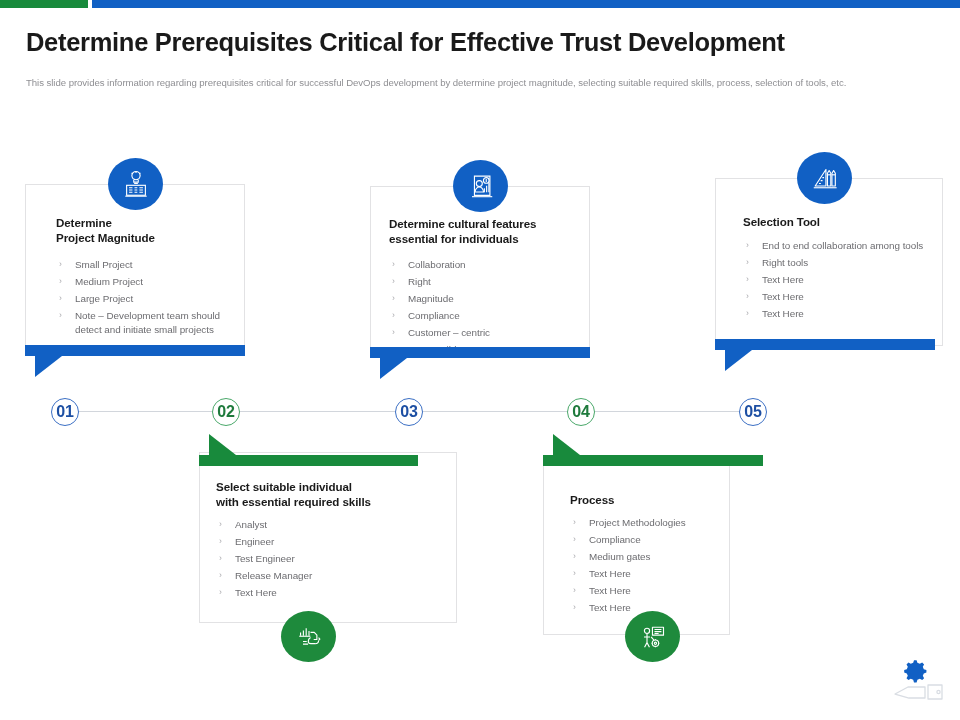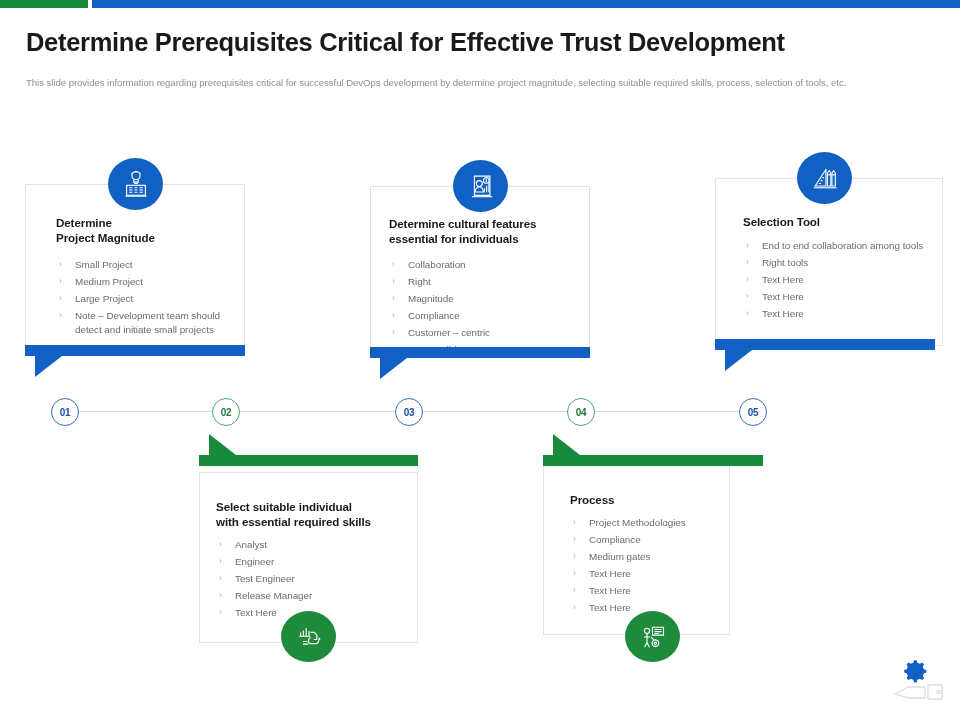--- a/index.html
+++ b/index.html
@@ -67,21 +67,21 @@
   .badge.blue{background:#1160c4;}
   .badge.green{background:#1e8a3c;}
   .badge svg{display:block;}
 
   
   .tl-line{position:absolute;height:1px;background:#d2d6dc;z-index:1;}
   .tl-node{
     position:absolute;width:28px;height:28px;border-radius:50%;
     background:#ffffff;box-sizing:border-box;z-index:3;
     display:flex;align-items:center;justify-content:center;
-    font-size:10px;font-weight:bold;letter-spacing:-0.2px;
+    font-size:16px;font-weight:bold;letter-spacing:-0.2px;
   }
   .tl-node.blue{border:1.3px solid #3b6fc4;color:#1d4fa3;}
   .tl-node.green{border:1.3px solid #4aa86a;color:#1e7a3c;}
 
   
   .corner-mark{position:absolute;right:14px;bottom:14px;width:54px;height:50px;z-index:5;}
 </style>
 </head>
 <body>
 
@@ -190,21 +190,21 @@
   </svg>
 </div>
 
 <div class="tl-line" style="left:64px;top:411px;width:689px;"></div>
 <div class="tl-node blue" style="left:51px;top:398px;">01</div>
 <div class="tl-node green" style="left:212px;top:398px;">02</div>
 <div class="tl-node blue" style="left:395px;top:398px;">03</div>
 <div class="tl-node green" style="left:567px;top:398px;">04</div>
 <div class="tl-node blue" style="left:739px;top:398px;">05</div>
 
-<div class="card" style="left:199px;top:472px;width:219px;height:171px;">
+<div class="card" style="left:199px;top:452px;width:258px;height:171px;">
   <div class="body"></div>
   <div class="pad" style="position:absolute;left:17px;top:28px;right:10px;">
     <div class="card-title">
       <span>Select suitable individual</span><br>
       <span>with essential  required skills</span>
     </div>
     <ul class="bullets" style="margin-top:8px;">
       <li><span class="chev">›</span><span>Analyst</span></li>
       <li><span class="chev">›</span><span>Engineer</span></li>
       <li><span class="chev">›</span><span>Test Engineer</span></li>

